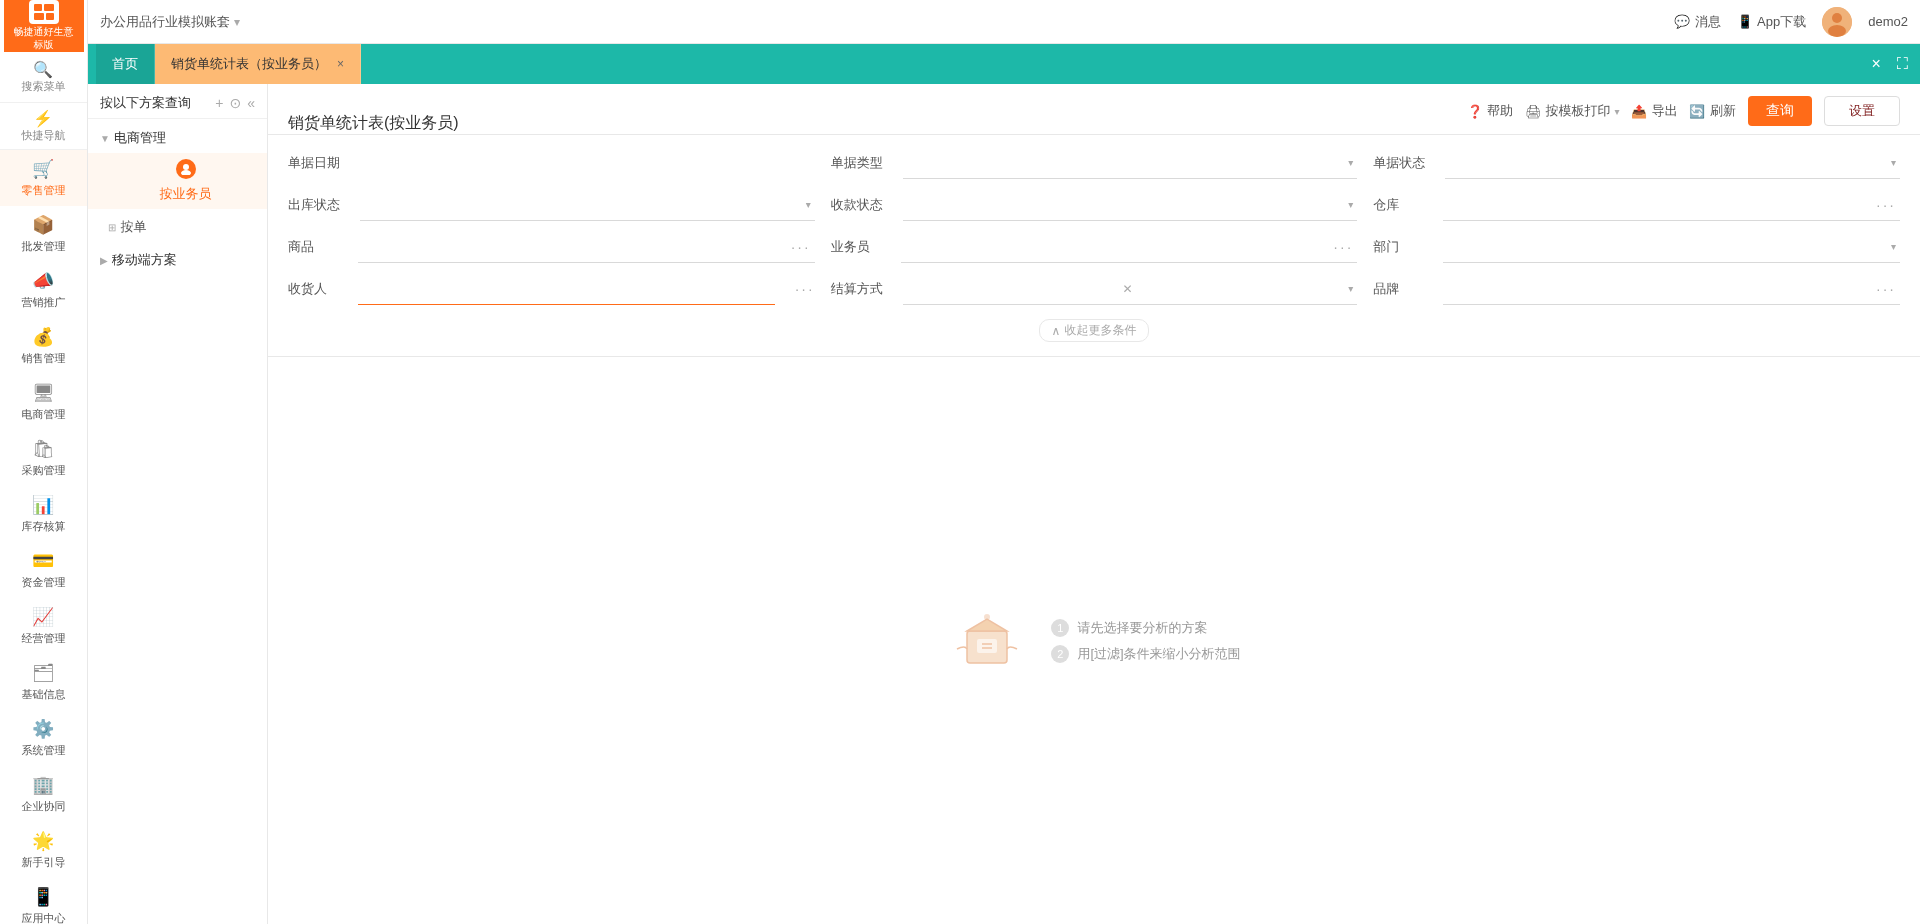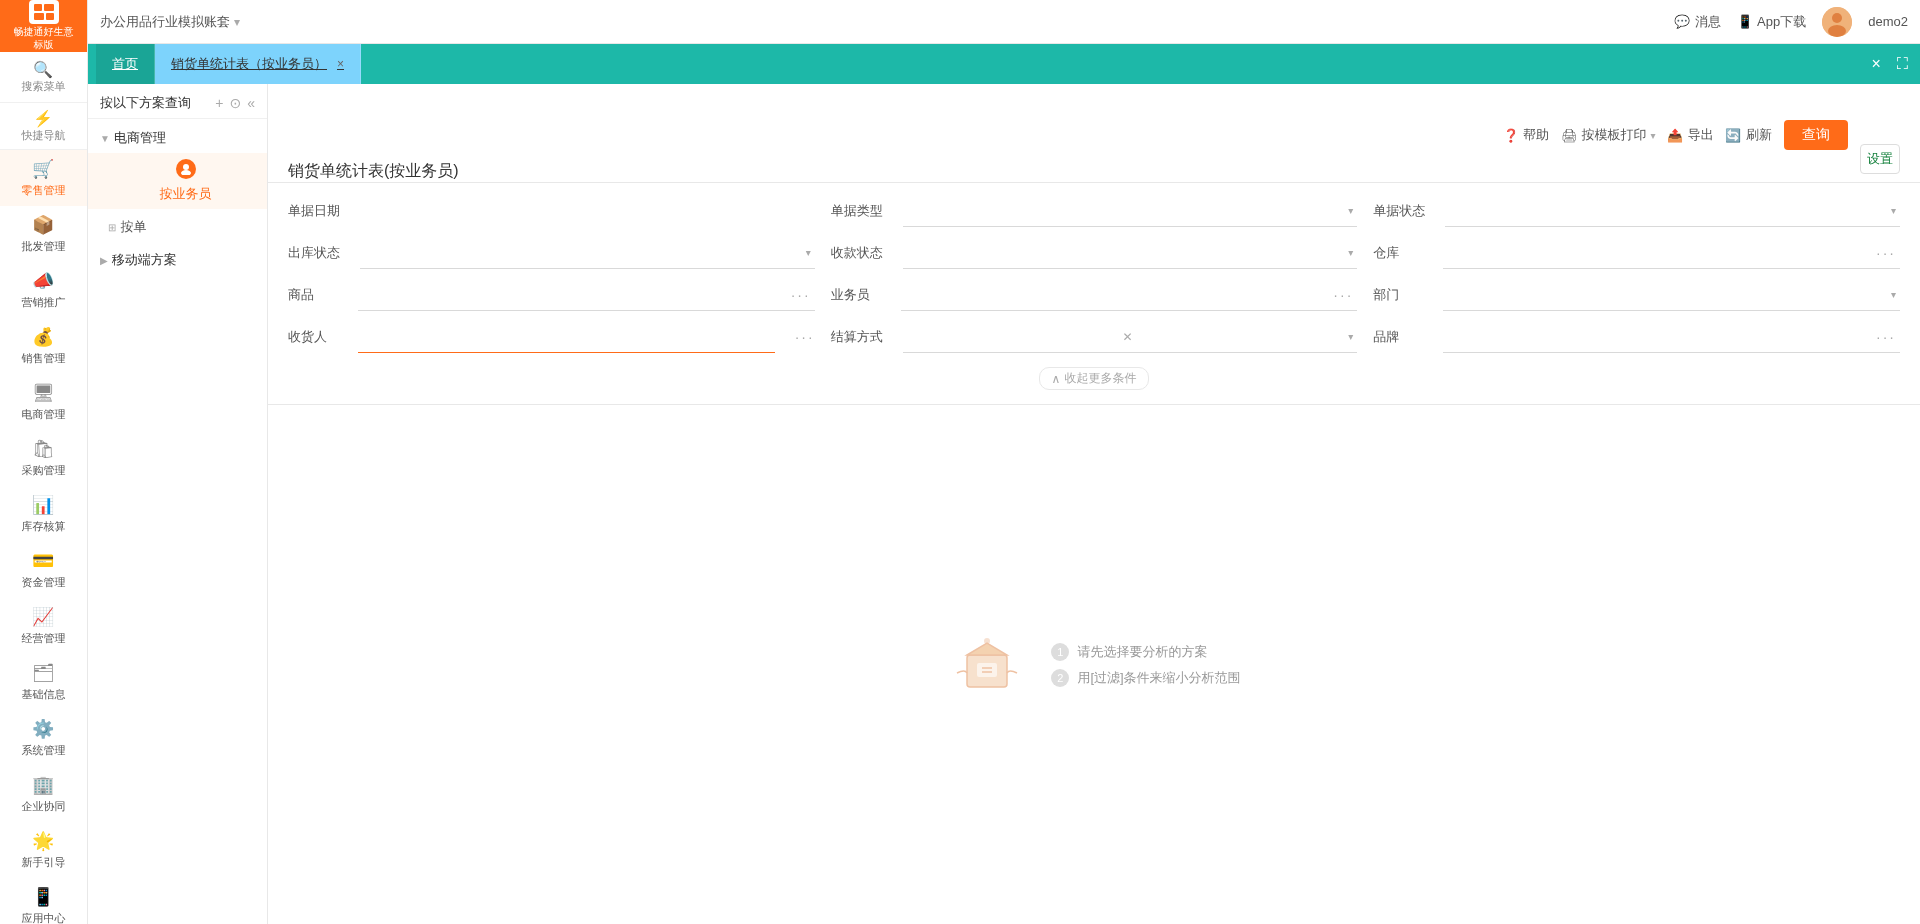--- a/index.html
+++ b/index.html
@@ -10,21 +10,21 @@
       width: 88px;
       background: #fff;
       display: flex;
       flex-direction: column;
       align-items: center;
       border-right: 1px solid #e8e8e8;
       flex-shrink: 0;
       overflow-y: auto;
     }
     .sidebar-logo {
-      width: 88px;
+      width: 80px;
       height: 56px;
       background: #ff6b18;
       display: flex;
       flex-direction: column;
       align-items: center;
       justify-content: space-between;
       color: #fff;
       font-size: 11px;
       cursor: pointer;
     }
@@ -140,27 +140,26 @@
     .tab {
       height: 40px;
       padding: 0 16px;
       display: flex;
       align-items: center;
       gap: 6px;
       cursor: pointer;
       color: #fff;
       font-size: 13px;
       border-right: 1px solid rgba(255,255,255,0.2);
-      text-decoration: underline;
     }
     .tab.home-tab {
       background: rgba(0,0,0,0.1);
     }
     .tab.active-tab {
-      background: #7dd3fc;
+      background: #fdba74;
       color: #333;
       justify-content: flex-end;
     }
     .tab-close {
       font-size: 12px;
       color: #666;
       margin-left: 4px;
       cursor: pointer;
     }
     .tabbar-right {
@@ -299,24 +298,23 @@
     }
     .header-action-btn.primary-btn {
       background: #ff6b18;
       color: #fff;
       padding: 6px 18px;
       border-radius: 4px;
       font-size: 14px;
     }
     .header-action-btn.settings-btn {
       border: 1px solid #ddd;
-      padding: 5px 6px;
+      padding: 5px 24px;
       border-radius: 4px;
-      color: #15803d;
-      margin-top: 48px;
+      color: #7f1d1d;
     }
 
     
     .filter-area {
       background: #fff;
       padding: 12px 20px;
       border-bottom: 1px solid #e8e8e8;
     }
     .filter-row {
       display: flex;

